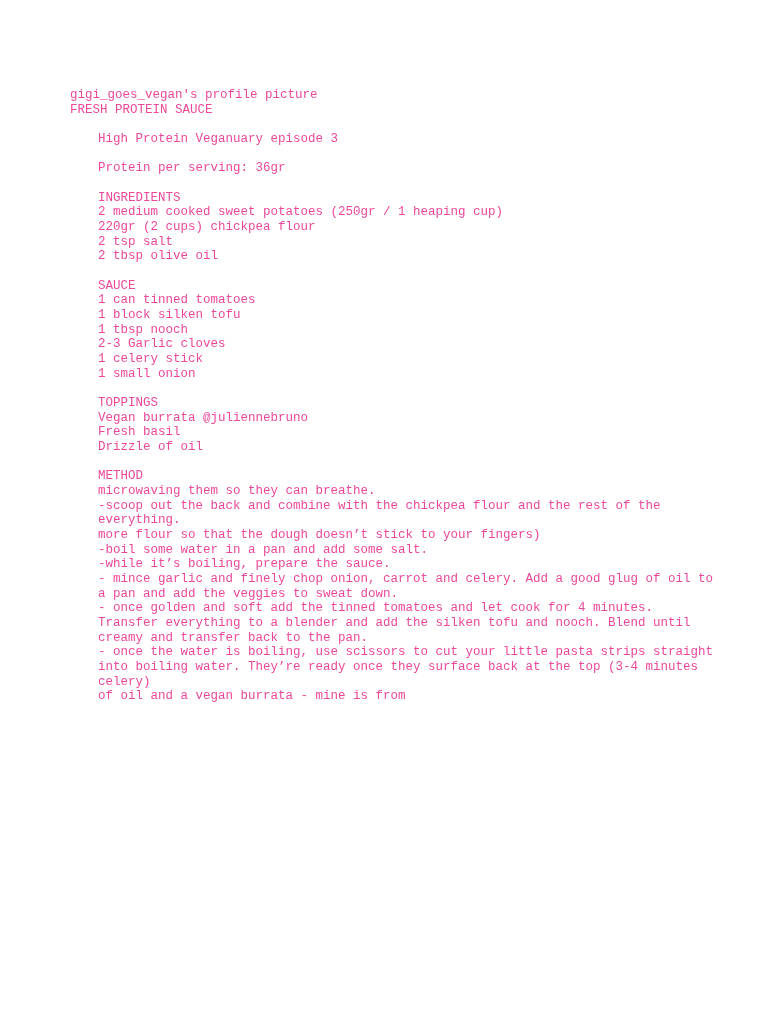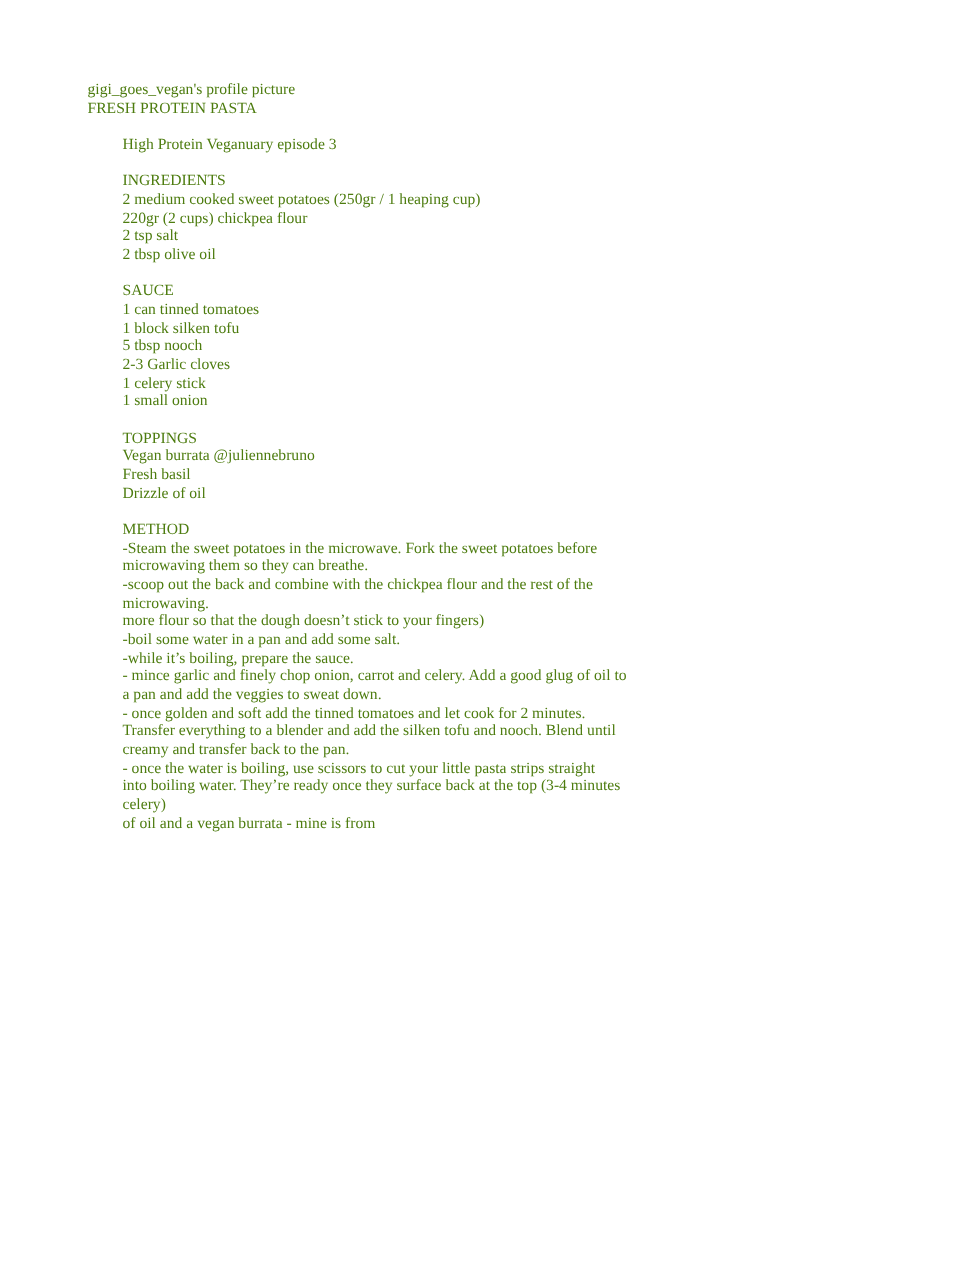--- a/index.html
+++ b/index.html
@@ -10,85 +10,85 @@
   .page {
     position: relative;
     width: 768px;
     height: 1024px;
     background: #ffffff;
     overflow: hidden;
   }
   .doc {
     position: absolute;
     left: 70px;
-    top: 64px;
+    top: 88px;
     width: 660px;
-    font-family: Liberation Serif, serif;
+    font-family: Liberation Mono, monospace;
     font-size: 12.5px;
     line-height: 14.67px;
-    color: #4d7c0f;
+    color: #ec4899;
     font-weight: 400;
     letter-spacing: 0;
   }
   .line {
     white-space: pre;
     min-height: 14.67px;
   }
   .gap, .section {
     margin-top: 14.67px;
     padding-left: 28px;
   }
 </style>
 </head>
 <body>
 
 <div class="page">
   <div class="doc">
 
     <div class="line">gigi_goes_vegan's profile picture</div>
-    <div class="line">FRESH PROTEIN PASTA</div>
+    <div class="line">FRESH PROTEIN SAUCE</div>
     <div class="line gap">High Protein Veganuary episode 3</div>
+    <div class="line gap">Protein per serving: 36gr</div>
 
     <div class="section">
       <div class="line">INGREDIENTS</div>
       <div class="line">2 medium cooked sweet potatoes (250gr / 1 heaping cup)</div>
       <div class="line">220gr (2 cups) chickpea flour</div>
       <div class="line">2 tsp salt</div>
       <div class="line">2 tbsp olive oil</div>
     </div>
 
     <div class="section">
       <div class="line">SAUCE</div>
       <div class="line">1 can tinned tomatoes</div>
       <div class="line">1 block silken tofu</div>
-      <div class="line">5 tbsp nooch</div>
+      <div class="line">1 tbsp nooch</div>
       <div class="line">2-3 Garlic cloves</div>
       <div class="line">1 celery stick</div>
       <div class="line">1 small onion</div>
     </div>
 
     <div class="section">
       <div class="line">TOPPINGS</div>
       <div class="line">Vegan burrata @juliennebruno</div>
       <div class="line">Fresh basil</div>
       <div class="line">Drizzle of oil</div>
     </div>
 
     <div class="section">
       <div class="line">METHOD</div>
-      <div class="line">-Steam the sweet potatoes in the microwave. Fork the sweet potatoes before</div>
       <div class="line">microwaving them so they can breathe.</div>
       <div class="line">-scoop out the back and combine with the chickpea flour and the rest of the</div>
-      <div class="line">microwaving.</div>
+      <div class="line">everything.</div>
       <div class="line">more flour so that the dough doesn’t stick to your fingers)</div>
       <div class="line">-boil some water in a pan and add some salt.</div>
       <div class="line">-while it’s boiling, prepare the sauce.</div>
       <div class="line">- mince garlic and finely chop onion, carrot and celery. Add a good glug of oil to</div>
       <div class="line">a pan and add the veggies to sweat down.</div>
-      <div class="line">- once golden and soft add the tinned tomatoes and let cook for 2 minutes.</div>
+      <div class="line">- once golden and soft add the tinned tomatoes and let cook for 4 minutes.</div>
       <div class="line">Transfer everything to a blender and add the silken tofu and nooch. Blend until</div>
       <div class="line">creamy and transfer back to the pan.</div>
       <div class="line">- once the water is boiling, use scissors to cut your little pasta strips straight</div>
       <div class="line">into boiling water. They’re ready once they surface back at the top (3-4 minutes</div>
       <div class="line">celery)</div>
       <div class="line">of oil and a vegan burrata - mine is from</div>
     </div>
 
   </div>
 </div>

